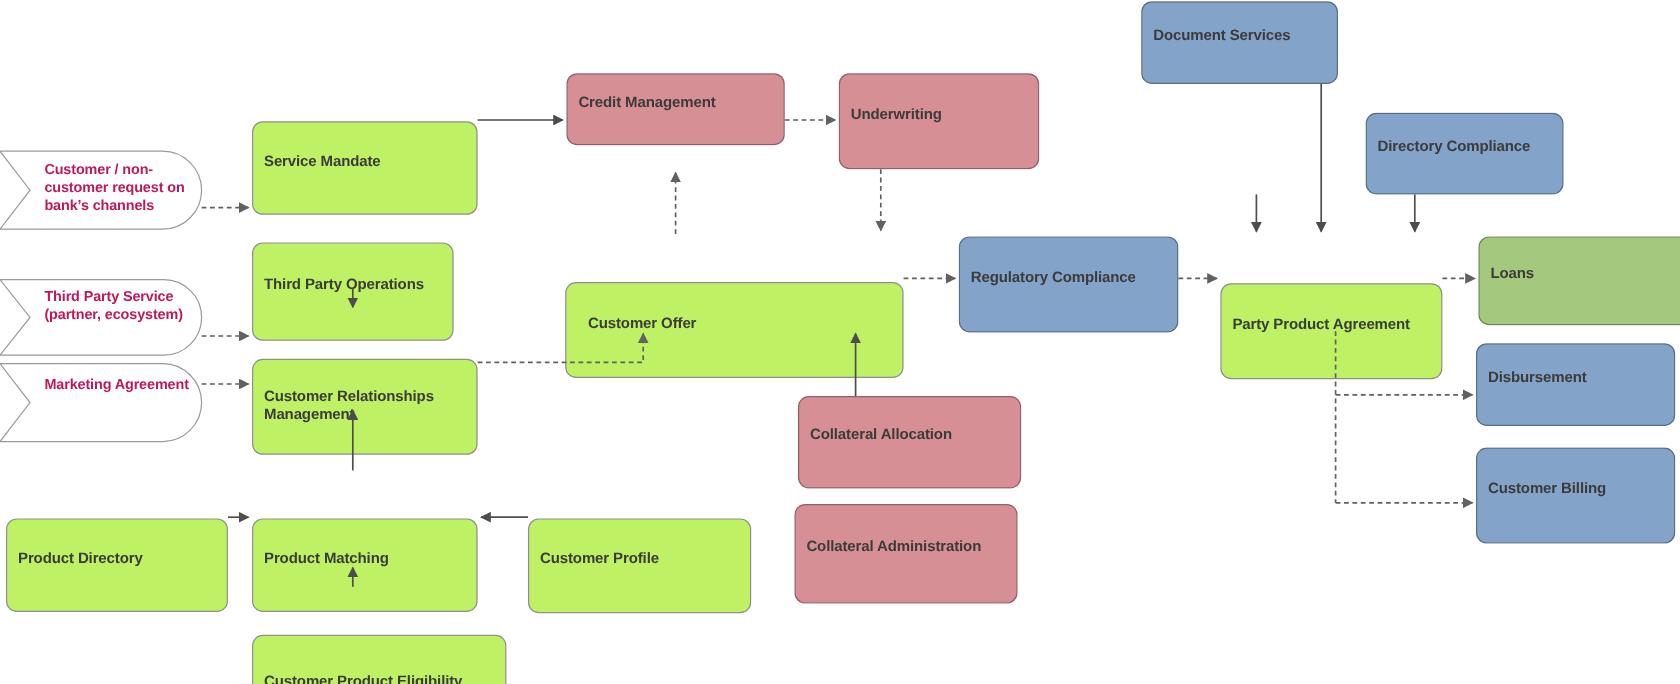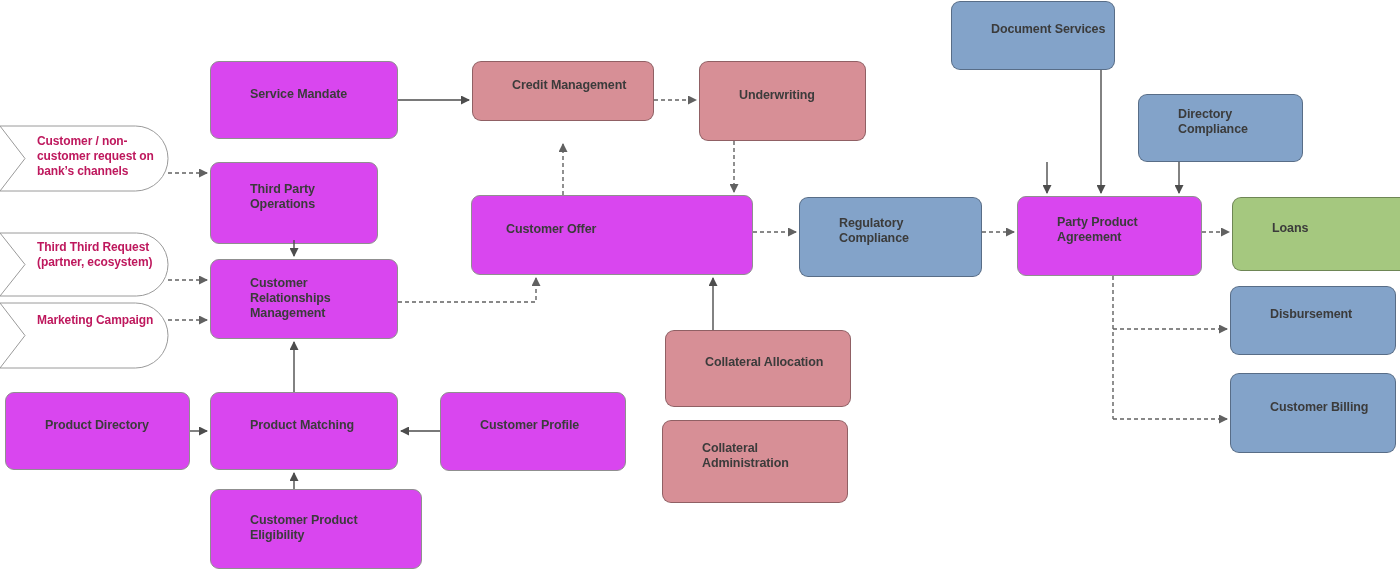--- a/index.html
+++ b/index.html
@@ -4,28 +4,28 @@
 <style>
   html,body{margin:0;padding:0;background:#ffffff;}
   .canvas{
     position:relative;width:1400px;height:570px;background:#ffffff;overflow:hidden;
     font-family:"Liberation Sans","DejaVu Sans",sans-serif;
   }
   .node{
     position:absolute;box-sizing:border-box;border-radius:9px;
     border:1px solid rgba(0,0,0,0.33);
     display:flex;align-items:center;
-    padding-left:39px;padding-right:6px;
+    padding-left:9px;padding-right:6px;
     color:#3b3b3b;font-size:12.5px;font-weight:700;letter-spacing:-0.1px;line-height:1.2;
     z-index:1;
   }
   .node .lbl{transform:translateY(-6px);}
   .node.two .lbl{transform:translateY(-1px);}
-  .node.pad-wide{padding-left:34px;}
-  .gray{background:#d946ef;border-color:#8f8f8f;}
+  .node.pad-wide{padding-left:18px;}
+  .gray{background:#bef264;border-color:#8f8f8f;margin-top:40px;}
   .pink{background:#d78f96;}
   .blue{background:#83a3c9;}
   .green{background:#a5c87f;}
   .edges{position:absolute;left:0;top:0;z-index:2;pointer-events:none;}
   .callout-label{
     position:absolute;z-index:3;color:#be185d;
     font-size:12px;font-weight:700;line-height:15px;letter-spacing:-0.1px;
   }
 </style>
 </head>
@@ -134,16 +134,16 @@
       <path d="M753,232 H796" marker-end="url(#mD)"></path>
       <path d="M982,232 H1014" marker-end="url(#mD)"></path>
       <path d="M1202,232 H1229" marker-end="url(#mD)"></path>
       <path d="M1113,276 V419"></path>
       <path d="M1113,329 H1227" marker-end="url(#mD)"></path>
       <path d="M1113,419 H1227" marker-end="url(#mD)"></path>
     </g>
   </svg>
 
   <div class="callout-label" style="left:37px;top:134px;width:128px">Customer / non-customer request on bank’s channels</div>
-  <div class="callout-label" style="left:37px;top:240px;width:136px">Third Third Request (partner, ecosystem)</div>
-  <div class="callout-label" style="left:37px;top:313px;width:132px">Marketing Campaign</div>
+  <div class="callout-label" style="left:37px;top:240px;width:136px">Third Party Service (partner, ecosystem)</div>
+  <div class="callout-label" style="left:37px;top:313px;width:132px">Marketing Agreement</div>
 
 </div>
 
 </body></html>

